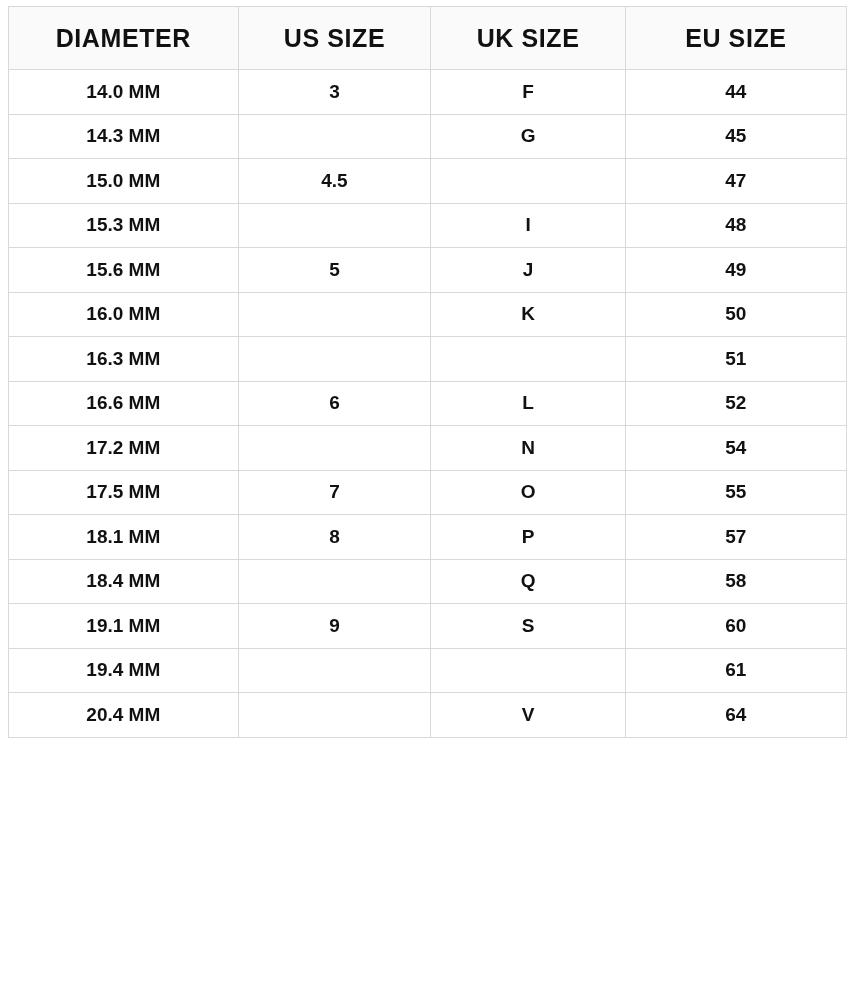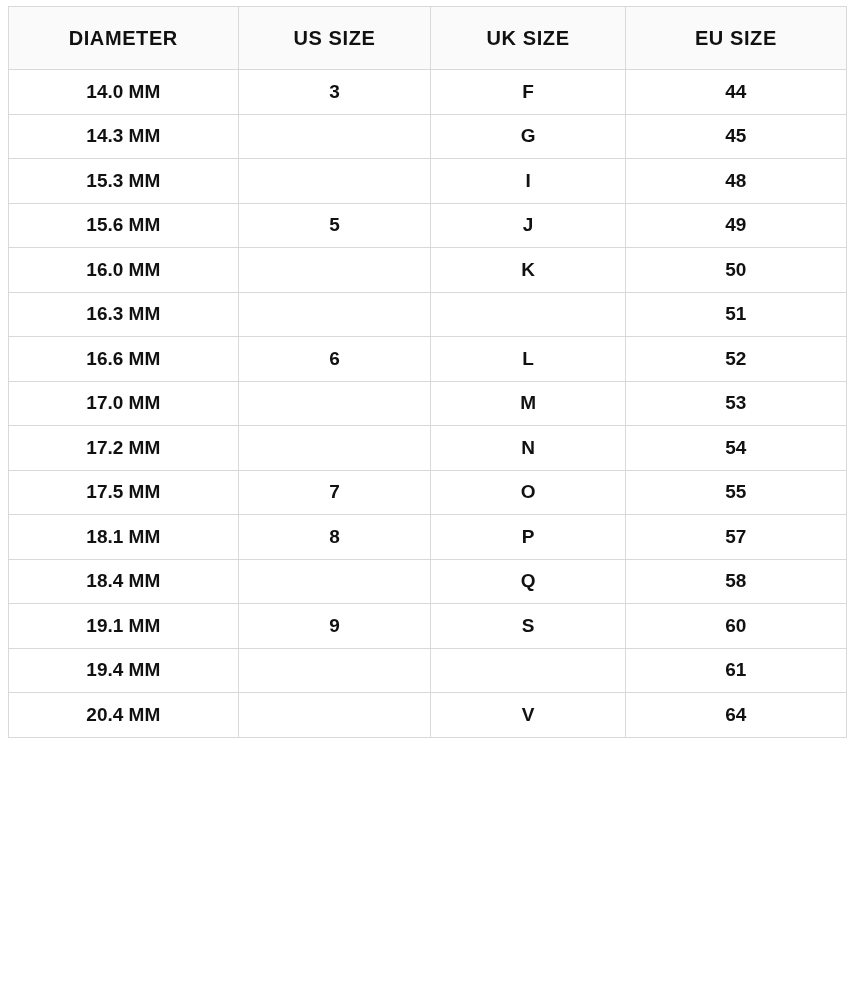--- a/index.html
+++ b/index.html
@@ -26,21 +26,21 @@
     table-layout: fixed;
   }
   table.size-table th,
   table.size-table td {
     border: 1px solid #d9d9d9;
     text-align: center;
     vertical-align: middle;
   }
   table.size-table thead th {
     background: #fafafa;
-    font-size: 20px;
+    font-size: 25px;
     font-weight: 700;
     letter-spacing: 0.6px;
     color: #111111;
     height: 62px;
     padding: 0 4px;
   }
   table.size-table tbody td {
     font-size: 19px;
     font-weight: 600;
     height: 43.5px;
@@ -81,20 +81,26 @@
           <td>F</td>
           <td>44</td>
         </tr>
         <tr>
           <td>14.3 MM</td>
           <td class="empty"></td>
           <td>G</td>
           <td>45</td>
         </tr>
         <tr>
+          <td>15.0 MM</td>
+          <td>4.5</td>
+          <td class="empty"></td>
+          <td>47</td>
+        </tr>
+        <tr>
           <td>15.3 MM</td>
           <td class="empty"></td>
           <td>I</td>
           <td>48</td>
         </tr>
         <tr>
           <td>15.6 MM</td>
           <td>5</td>
           <td>J</td>
           <td>49</td>
@@ -109,26 +115,20 @@
           <td>16.3 MM</td>
           <td class="empty"></td>
           <td class="empty"></td>
           <td>51</td>
         </tr>
         <tr>
           <td>16.6 MM</td>
           <td>6</td>
           <td>L</td>
           <td>52</td>
-        </tr>
-        <tr>
-          <td>17.0 MM</td>
-          <td class="empty"></td>
-          <td>M</td>
-          <td>53</td>
         </tr>
         <tr>
           <td>17.2 MM</td>
           <td class="empty"></td>
           <td>N</td>
           <td>54</td>
         </tr>
         <tr>
           <td>17.5 MM</td>
           <td>7</td>

